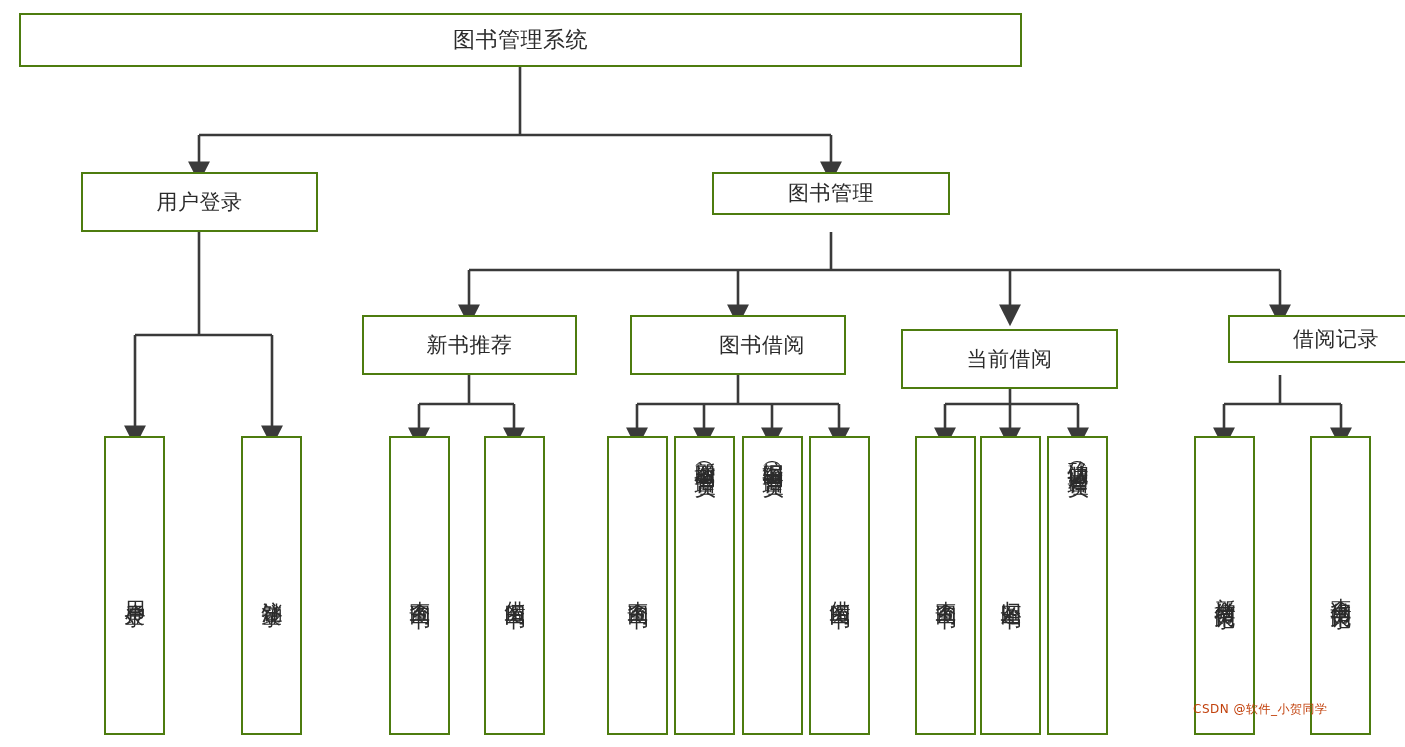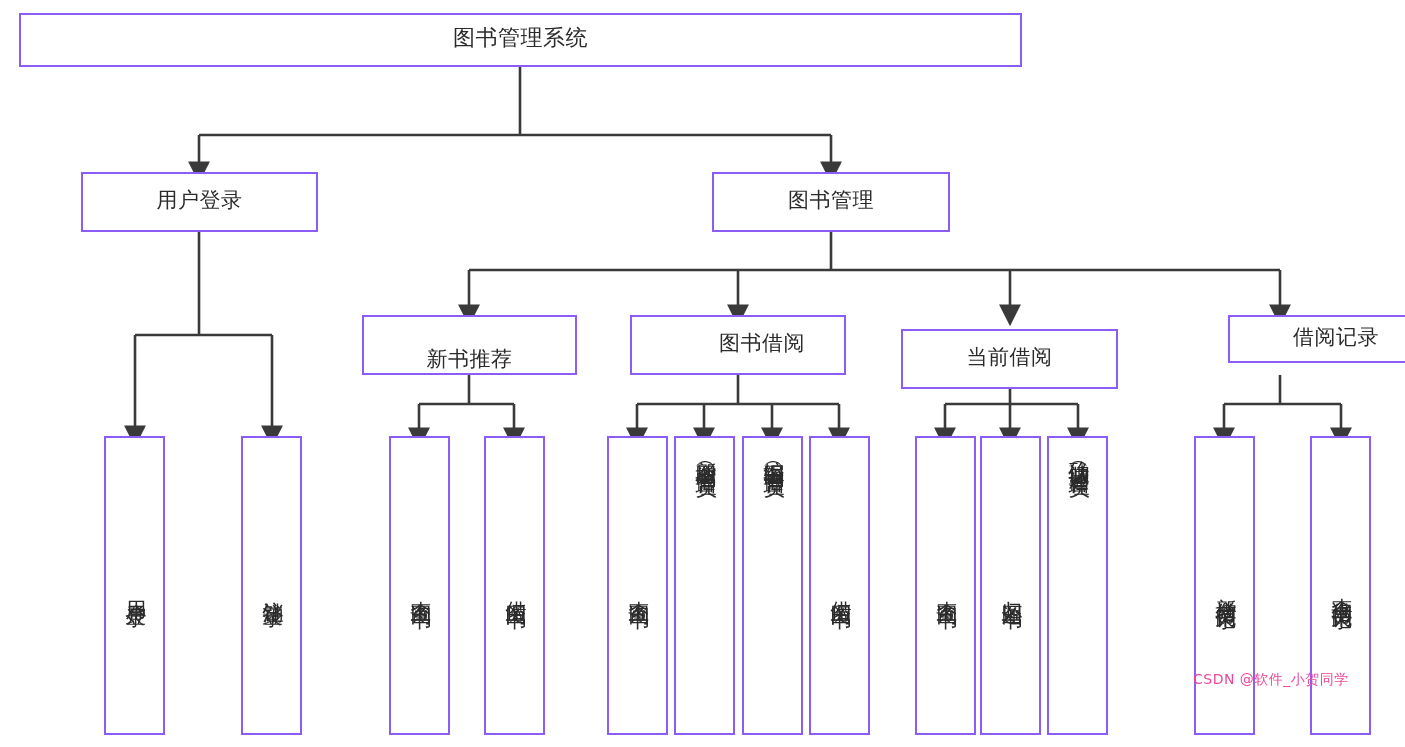--- a/index.html
+++ b/index.html
@@ -24,26 +24,25 @@
     left: 0;
     top: 0;
     width: 1405px;
     height: 747px;
     pointer-events: none;
   }
   .node {
     position: absolute;
     box-sizing: border-box;
     background: #ffffff;
-    border: 2px solid #8b5cf6;
+    border: 2px solid #4d7c0f;
     display: flex;
     align-items: center;
     justify-content: center;
     z-index: 2;
-    font-family: Liberation Mono, monospace;
   }
   .node .label {
     display: block;
     text-align: center;
     color: #2b2b2b;
     letter-spacing: 0.5px;
     line-height: 1.08;
     white-space: nowrap;
   }
   .node.horiz .label {
@@ -68,23 +67,23 @@
   .node.vert.center .label {
     margin-top: auto;
     margin-bottom: auto;
   }
   .node.vert {
     justify-content: center;
   }
   .watermark {
     position: absolute;
     left: 1193px;
-    top: 671px;
-    font-size: 14px;
-    color: #ec4899;
+    top: 701px;
+    font-size: 12px;
+    color: #c2410c;
     letter-spacing: 0.5px;
     z-index: 5;
     white-space: nowrap;
     pointer-events: none;
   }
 </style>
 </head>
 <body>
 
 <div id="canvas">
@@ -140,25 +139,25 @@
   </svg>
 
   <div class="node horiz root" style="left:19px; top:13px; width:1003px; height:54px;">
     <span class="label">图书管理系统</span>
   </div>
 
   <div class="node horiz" style="left:81px; top:172px; width:237px; height:60px;">
     <span class="label">用户登录</span>
   </div>
 
-  <div class="node horiz" style="left:712px; top:172px; width:238px; height:60px;">
+  <div class="node horiz" style="left:712px; top:172px; width:238px; height:43px;">
     <span class="label">图书管理</span>
   </div>
 
-  <div class="node horiz" style="left:362px; top:315px; width:215px; height:60px;align-items:flex-end;">
+  <div class="node horiz" style="left:362px; top:315px; width:215px; height:60px;">
     <span class="label">新书推荐</span>
   </div>
 
   <div class="node horiz" style="left:630px; top:315px; width:216px; height:60px;padding-left:48px;">
     <span class="label">图书借阅</span>
   </div>
 
   <div class="node horiz" style="left:901px; top:315px; width:217px; height:60px;margin-top:14px;">
     <span class="label">当前借阅</span>
   </div>

